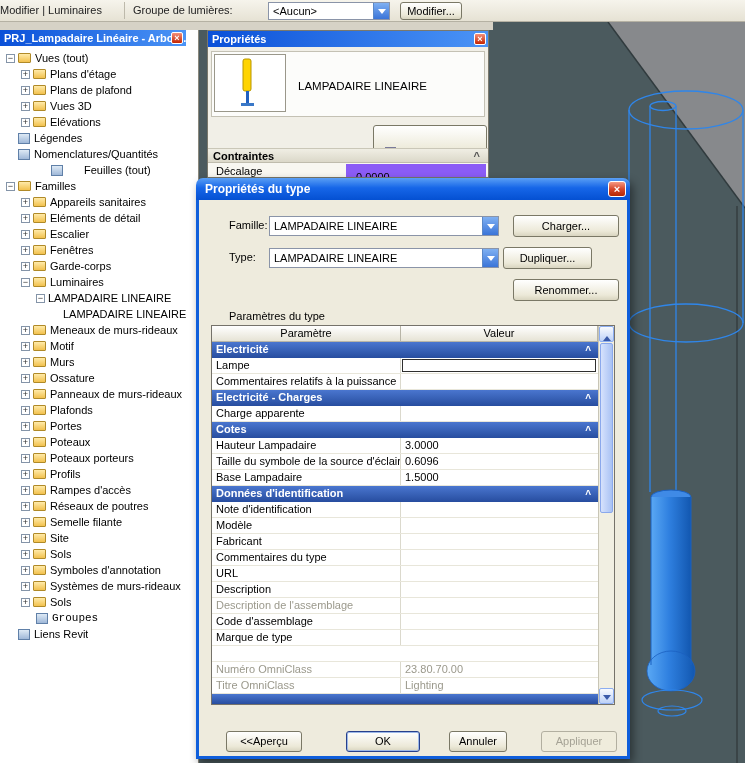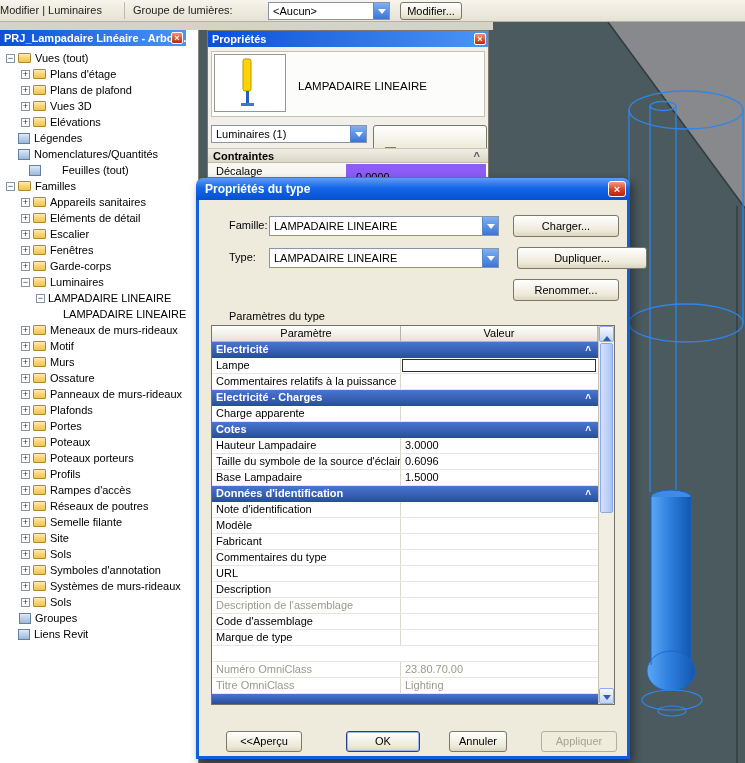--- a/index.html
+++ b/index.html
@@ -80,21 +80,21 @@
     background:linear-gradient(#f69a84,#d6482c 50%,#b22604);border:1px solid #fff;border-radius:3px;
     color:#fff;text-align:center;line-height:14px;font-weight:bold;font-size:11px}
   .dlg-body{position:absolute;left:0;top:22px;width:434px;height:559px;background:#eeebdd;
     border:3px solid #0f5edb;border-top:none}
   .dlg-lbl{position:absolute;white-space:nowrap}
   #fam-lbl{left:30px;top:19px} #type-lbl{left:30px;top:51px}
   #fam-combo{left:70px;top:16px;width:230px;height:20px}
   #type-combo{left:70px;top:48px;width:230px;height:20px}
   .dlg-body .xpcombo .ctext{line-height:17px}
   #load-btn{position:absolute;left:314px;top:15px;width:106px;height:22px;line-height:20px}
-  #dup-btn{position:absolute;left:318px;top:47px;width:130px;height:22px;line-height:20px}
+  #dup-btn{position:absolute;left:304px;top:47px;width:89px;height:22px;line-height:20px}
   #ren-btn{position:absolute;left:314px;top:79px;width:106px;height:22px;line-height:20px}
   #params-lbl{left:30px;top:110px}
 
   #t-table{position:absolute;left:12px;top:125px;width:404px;height:380px;
     border:1px solid #75726a;background:#fff}
   #t-head{position:absolute;left:0;top:0;right:16px;height:16px;display:flex}
   .th{background:linear-gradient(#ffffff,#e6e3d5);border-right:1px solid #b8b5a7;
     border-bottom:1px solid #b8b5a7;text-align:center;line-height:15px;overflow:hidden}
   .th1{flex:0 0 189px}.th2{flex:1}
   #t-body{position:absolute;left:0;top:16px;right:16px;bottom:0;overflow:hidden;background:#fff}
@@ -213,21 +213,21 @@
       <div class="tree-row" style="padding-left: 6px;">
         <span class="exp-spacer"></span>
         <span class="ticon box"></span>
         <span class="tree-label">Légendes</span>
       </div>
       <div class="tree-row" style="padding-left: 6px;">
         <span class="exp-spacer"></span>
         <span class="ticon box"></span>
         <span class="tree-label">Nomenclatures/Quantités</span>
       </div>
-      <div class="tree-row" style="padding-left: 0; gap: 17px;">
+      <div class="tree-row" style="padding-left: 22px; gap: 17px;">
         <span class="exp-spacer"></span>
         <span class="ticon box"></span>
         <span class="tree-label">Feuilles (tout)</span>
       </div>
       <div class="tree-row" style="padding-left: 6px;">
         <span class="expander">−</span>
         <span class="ticon folder"></span>
         <span class="tree-label">Familles</span>
       </div>
       <div class="tree-row" style="padding-left: 21px;">
@@ -351,21 +351,21 @@
       <div class="tree-row" style="padding-left: 21px;">
         <span class="expander">+</span>
         <span class="ticon folder"></span>
         <span class="tree-label">Systèmes de murs-rideaux</span>
       </div>
       <div class="tree-row" style="padding-left: 21px;">
         <span class="expander">+</span>
         <span class="ticon folder"></span>
         <span class="tree-label">Sols</span>
       </div>
-      <div class="tree-row" style="padding-left: 7px;">
+      <div class="tree-row" style="padding-left: 24px; font-family: Liberation Mono, monospace;">
         <span class="exp-spacer"></span>
         <span class="ticon box"></span>
         <span class="tree-label">Groupes</span>
       </div>
       <div class="tree-row" style="padding-left: 6px; text-align: right;">
         <span class="exp-spacer"></span>
         <span class="ticon box"></span>
         <span class="tree-label">Liens Revit</span>
       </div>
     </div>
@@ -379,26 +379,20 @@
   <div id="pal-top">
     <div id="pal-thumb">
       <svg width="70" height="56" viewBox="0 0 70 56">
         <rect x="28" y="4" width="8" height="32" rx="2" fill="#ffd400" stroke="#b89600" stroke-width="1"></rect>
         <rect x="31" y="36" width="3" height="12" fill="#2060c0"></rect>
         <rect x="26" y="48" width="13" height="3" fill="#3a78c8"></rect>
       </svg>
     </div>
     <span id="pal-name">LAMPADAIRE LINEAIRE</span>
   </div>
-  <div class="xpcombo" id="pal-combo">
-    <span class="ctext">Luminaires (1)</span>
-    <span class="cbtn">
-        <span class="tri-down"></span>
-      </span>
-  </div>
   <div class="xpbtn" id="edit-type-btn">
     <span class="mt-icon"></span>
     <span>Modifier le type</span>
   </div>
   <div id="pal-sec">
     <span>Contraintes</span>
     <span class="sec-chev-dark">^</span>
   </div>
   <div id="pal-row">
     <span class="p-label">Décalage</span>

